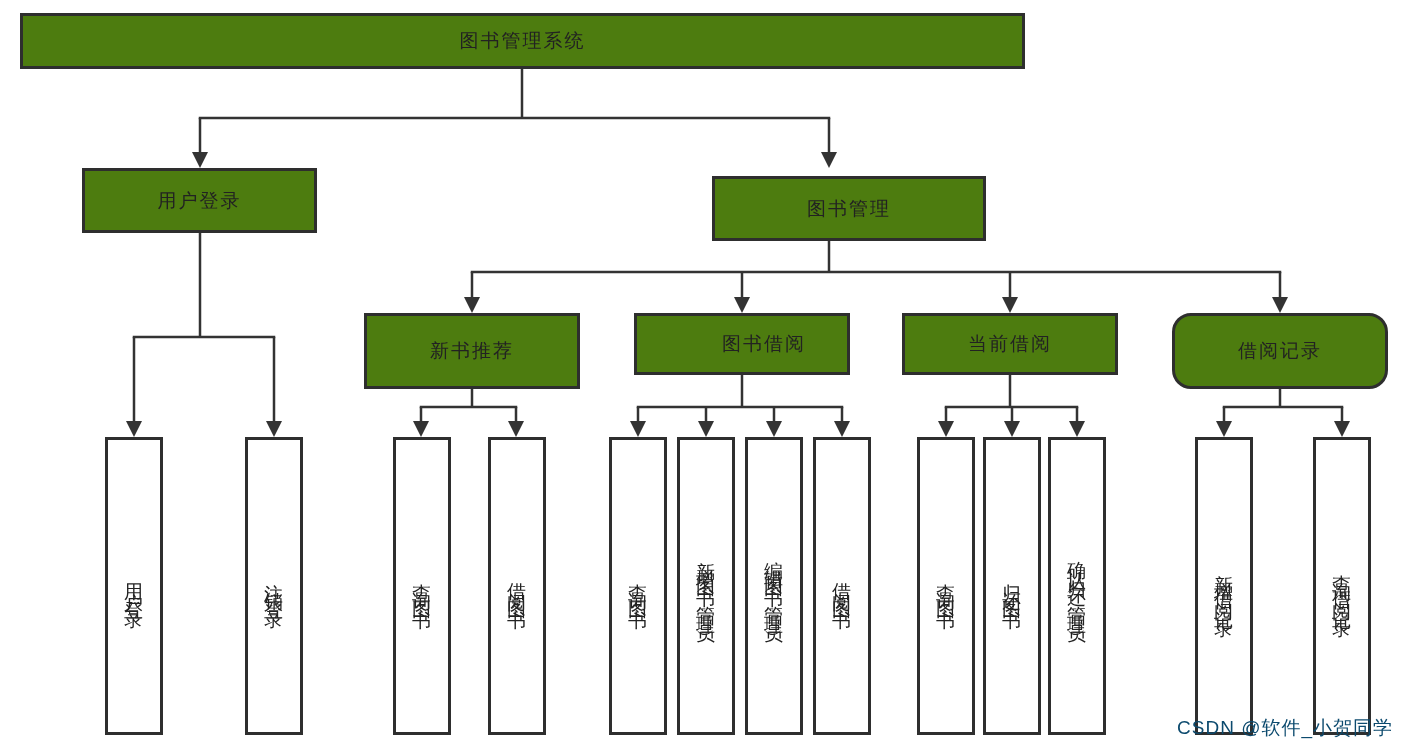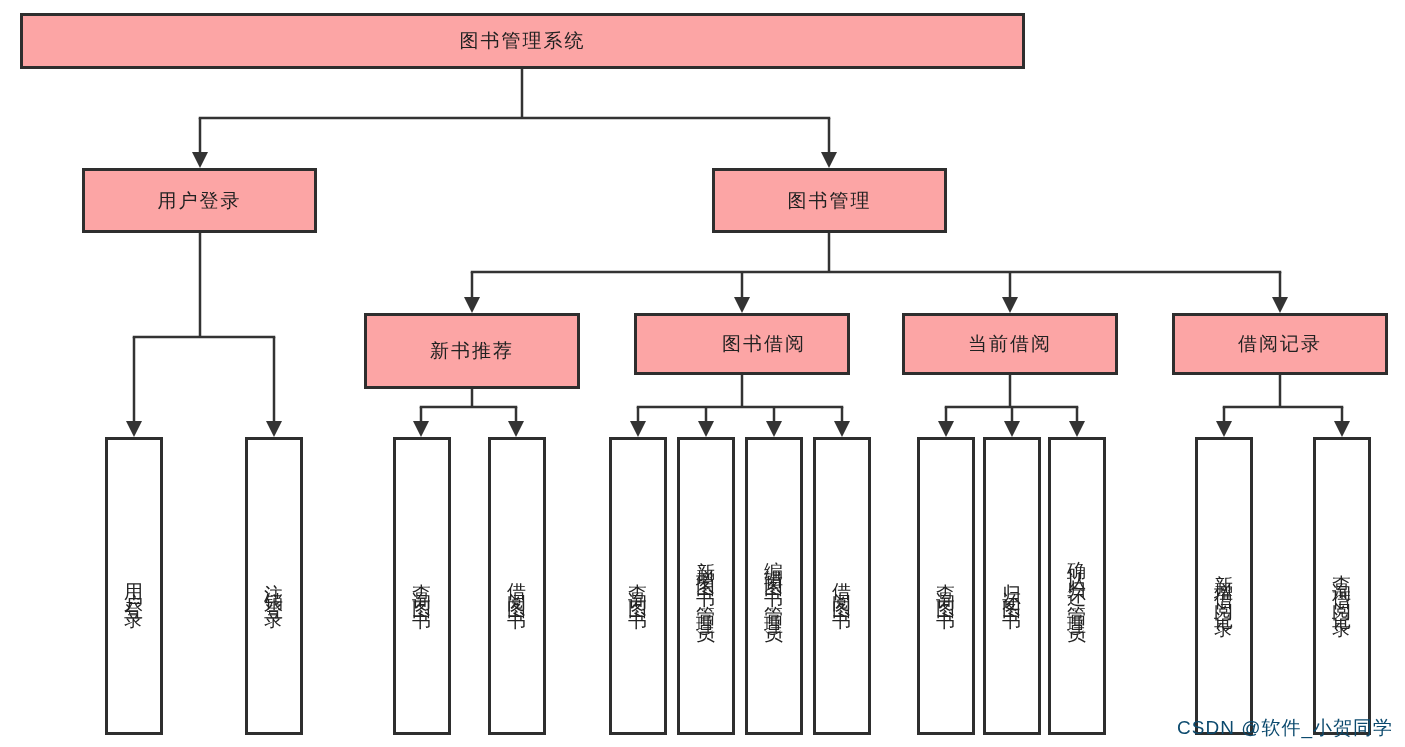--- a/index.html
+++ b/index.html
@@ -16,21 +16,21 @@
   }
   .connectors {
     position: absolute;
     left: 0; top: 0;
     width: 1405px; height: 747px;
     pointer-events: none;
   }
   .hbox {
     position: absolute;
     box-sizing: border-box;
-    background: #fca5a5;
+    background: #4d7c0f;
     border: 3px solid #2e2e2e;
     display: flex;
     align-items: center;
     justify-content: center;
     font-size: 19px;
     letter-spacing: 2px;
     color: #222222;
     white-space: nowrap;
   }
   .vbox {
@@ -50,25 +50,25 @@
     text-orientation: mixed;
     font-size: 19px;
     letter-spacing: 9px;
     color: #222222;
     white-space: nowrap;
     line-height: 1;
   }
   
   .n-root  { left: 20px;   top: 13px;  width: 1005px; height: 56px; }
   .n-login { left: 82px;   top: 168px; width: 235px;  height: 65px; }
-  .n-mgmt  { left: 712px;  top: 168px; width: 235px;  height: 65px; }
+  .n-mgmt  { left: 712px;  top: 176px; width: 274px;  height: 65px; }
   .n-rec   { left: 364px;  top: 313px; width: 216px;  height: 76px; }
   .n-bor   { left: 634px;  top: 313px; width: 216px;  height: 62px; padding-left: 44px; }
   .n-cur   { left: 902px;  top: 313px; width: 216px;  height: 62px; }
-  .n-hist  { left: 1172px; top: 313px; width: 216px;  height: 62px; }
+  .n-hist  { left: 1172px; top: 313px; width: 216px;  height: 76px; border-radius: 19px; }
   
   .v1  { left: 105px;  }
   .v2  { left: 245px;  }
   .v3  { left: 393px;  }
   .v4  { left: 488px;  }
   .v5  { left: 609px;  }
   .v6  { left: 677px;  }
   .v7  { left: 745px;  }
   .v8  { left: 813px;  }
   .v9  { left: 917px;  }

